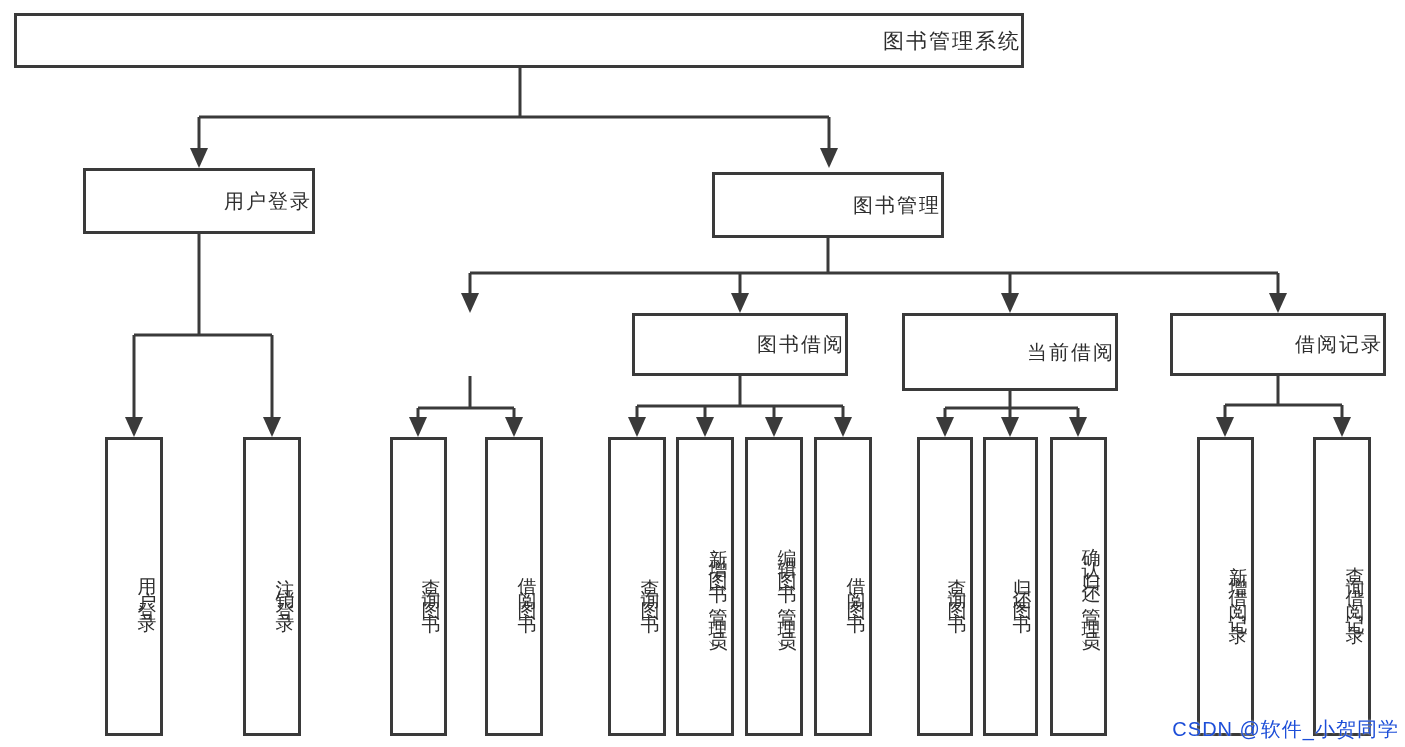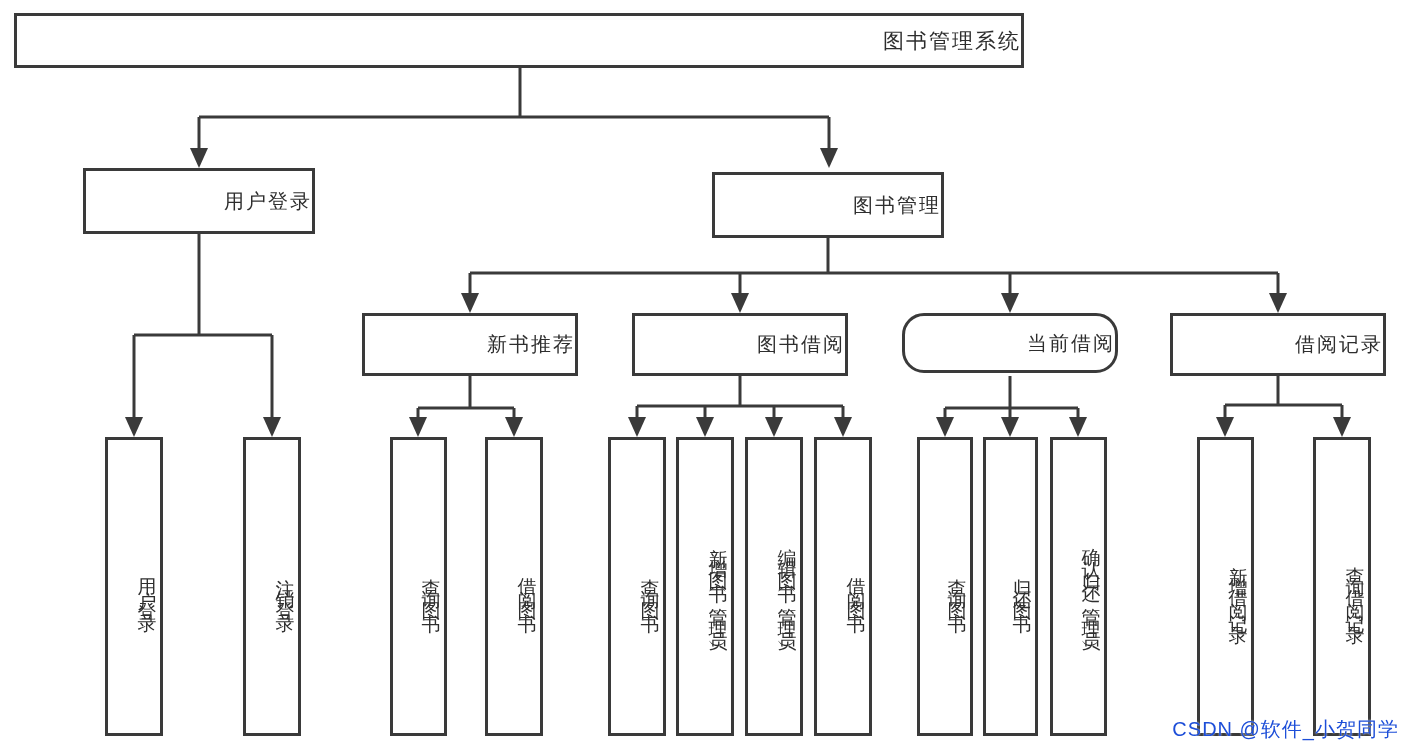--- a/index.html
+++ b/index.html
@@ -40,21 +40,21 @@
     white-space: nowrap;
   }
   
   .n-root { left: 14px;  top: 13px;  width: 1010px; height: 55px; }
   
   .n-user-login { left: 83px;  top: 168px; width: 232px; height: 66px; }
   .n-book-mgmt  { left: 712px; top: 172px; width: 232px; height: 66px; }
   
   .n-new-book   { left: 362px;  top: 313px; width: 216px; height: 63px; }
   .n-borrow     { left: 632px;  top: 313px; width: 216px; height: 63px; }
-  .n-current    { left: 902px;  top: 313px; width: 216px; height: 60px; border-radius: 22px; }
+  .n-current    { left: 902px;  top: 313px; width: 216px; height: 78px; }
   .n-records    { left: 1170px; top: 313px; width: 216px; height: 63px; padding-left: 13px; }
   
   .leaf { top: 437px; height: 299px; }
   .n-l0  { left: 105px;  width: 58px; }
   .n-l1  { left: 243px;  width: 58px; }
   .n-l2  { left: 390px;  width: 57px; }
   .n-l3  { left: 485px;  width: 58px; }
   .n-l4  { left: 608px;  width: 58px; }
   .n-l5  { left: 676px;  width: 58px; }
   .n-l6  { left: 745px;  width: 58px; }
@@ -146,23 +146,20 @@
     <span>图书管理系统</span>
   </div>
 
   <div class="node lvl n-user-login">
     <span>用户登录</span>
   </div>
   <div class="node lvl n-book-mgmt">
     <span>图书管理</span>
   </div>
 
-  <div class="node lvl n-new-book">
-    <span>新书推荐</span>
-  </div>
   <div class="node lvl n-borrow">
     <span>图书借阅</span>
   </div>
   <div class="node lvl n-current">
     <span>当前借阅</span>
   </div>
   <div class="node lvl n-records">
     <span>借阅记录</span>
   </div>
 

